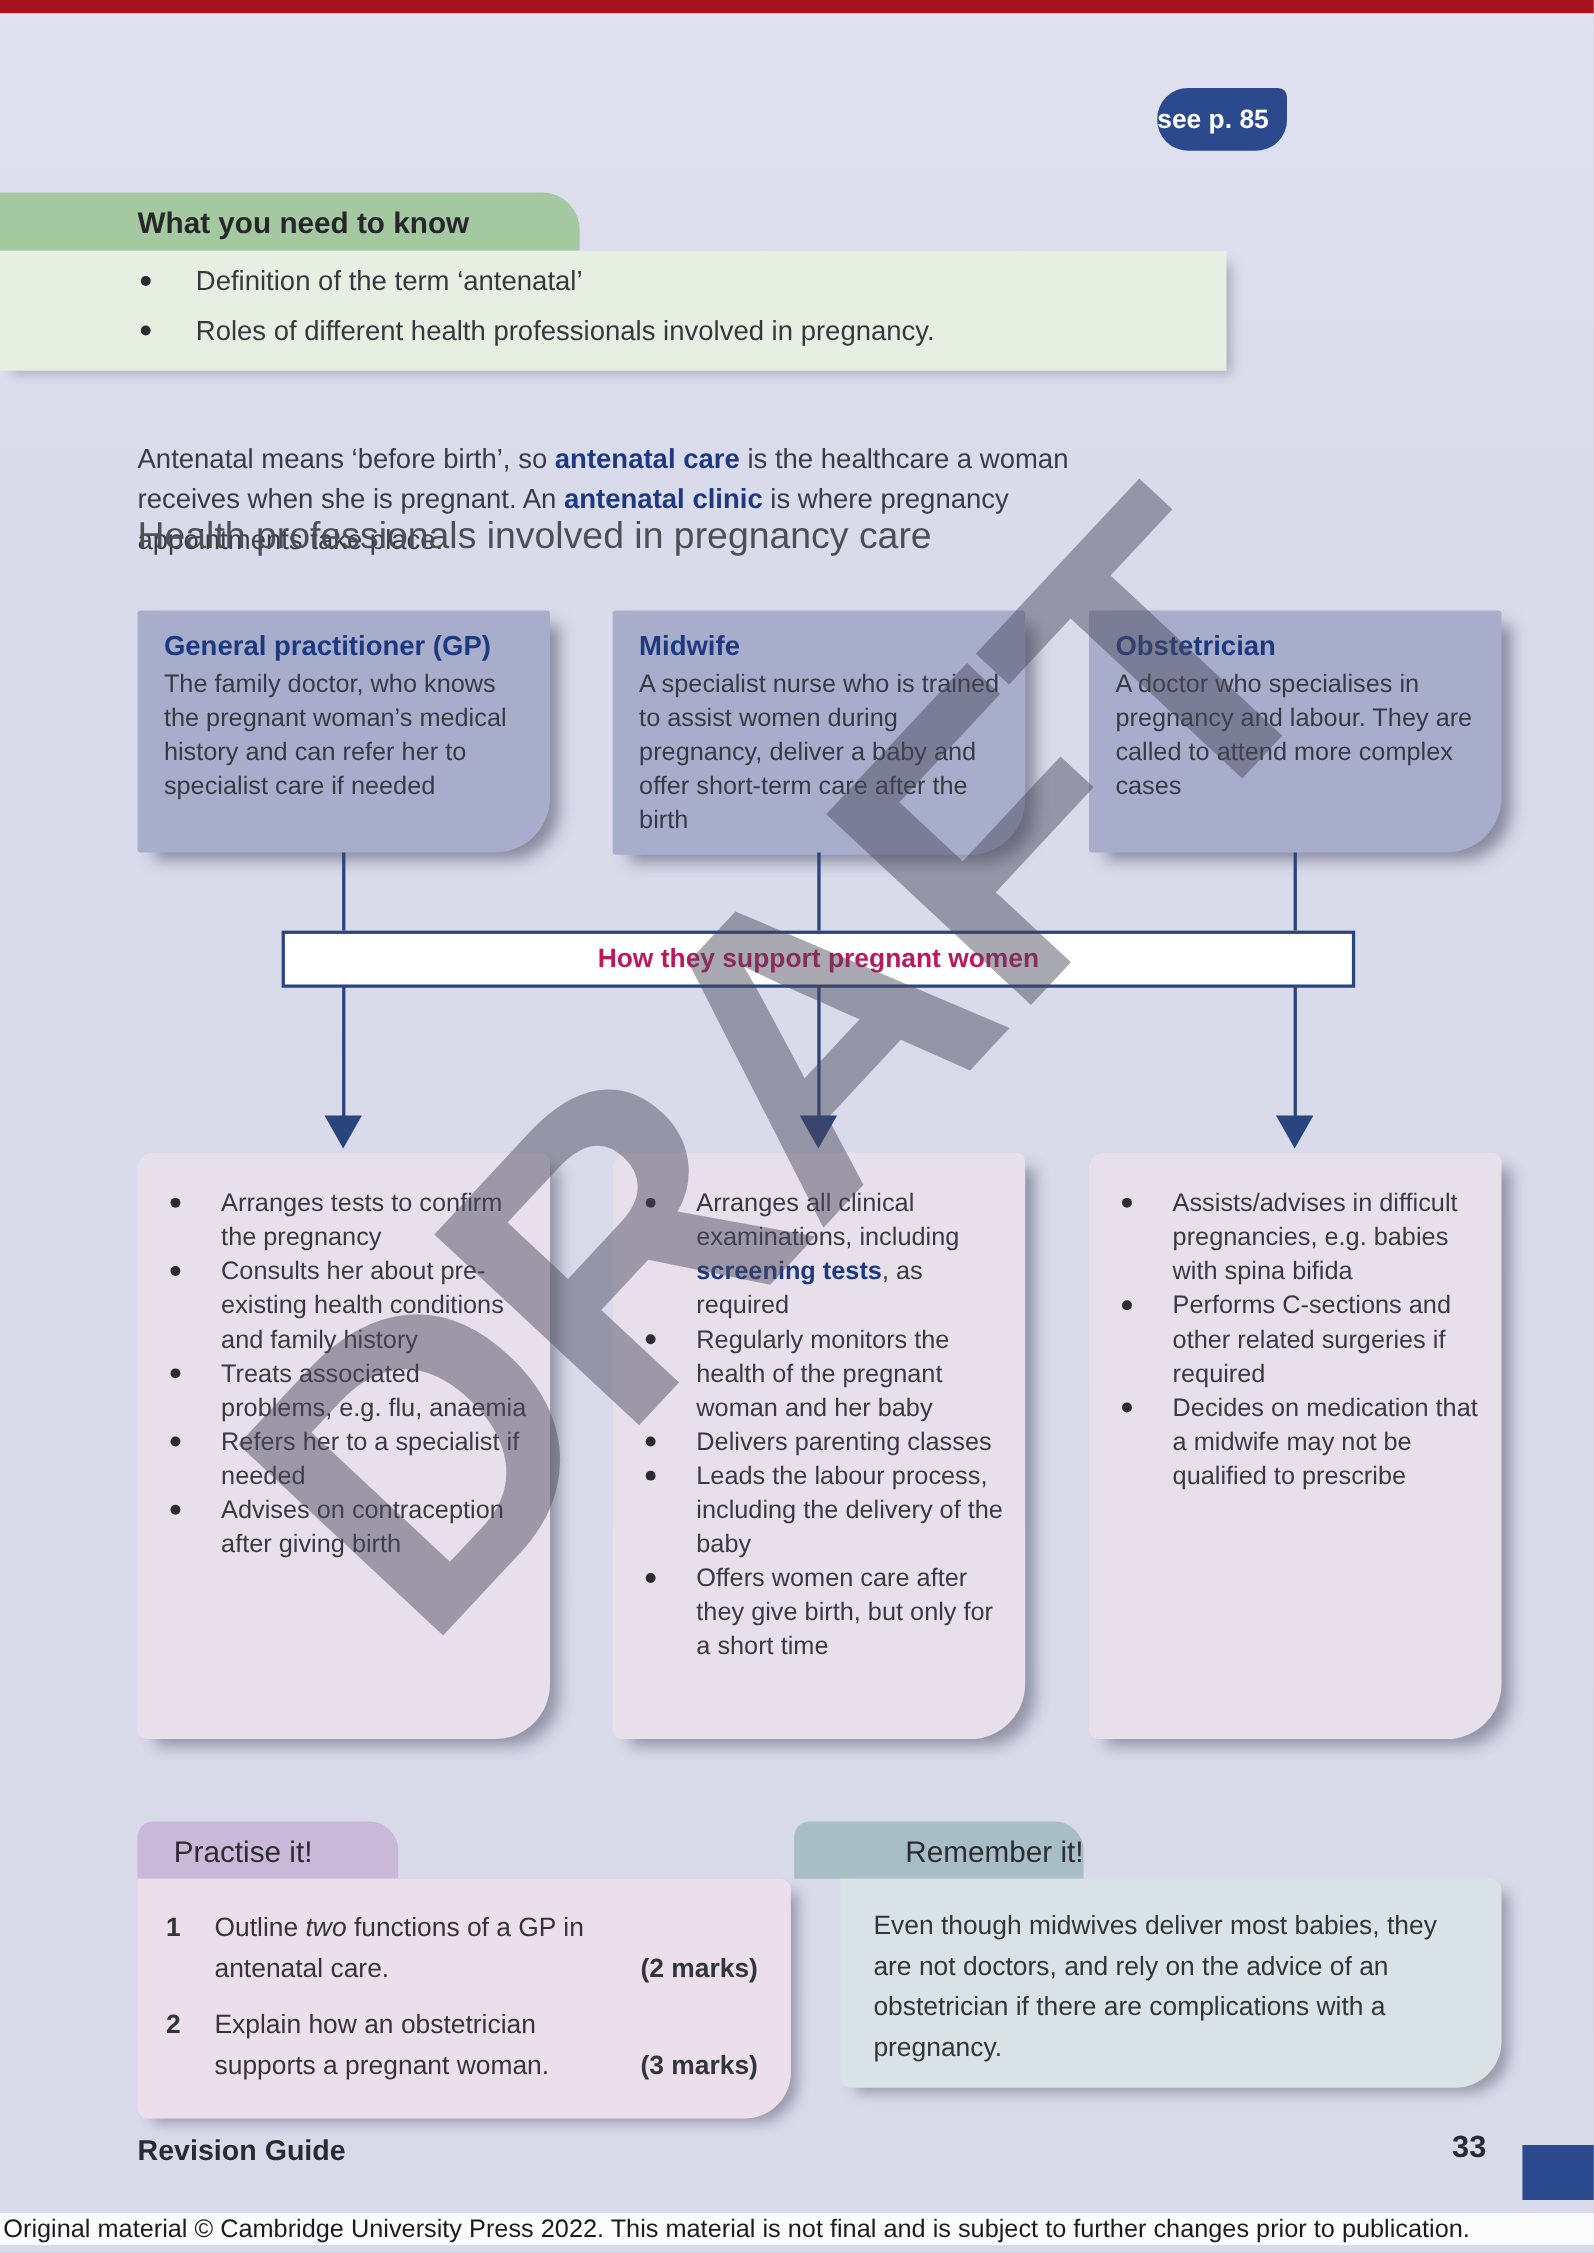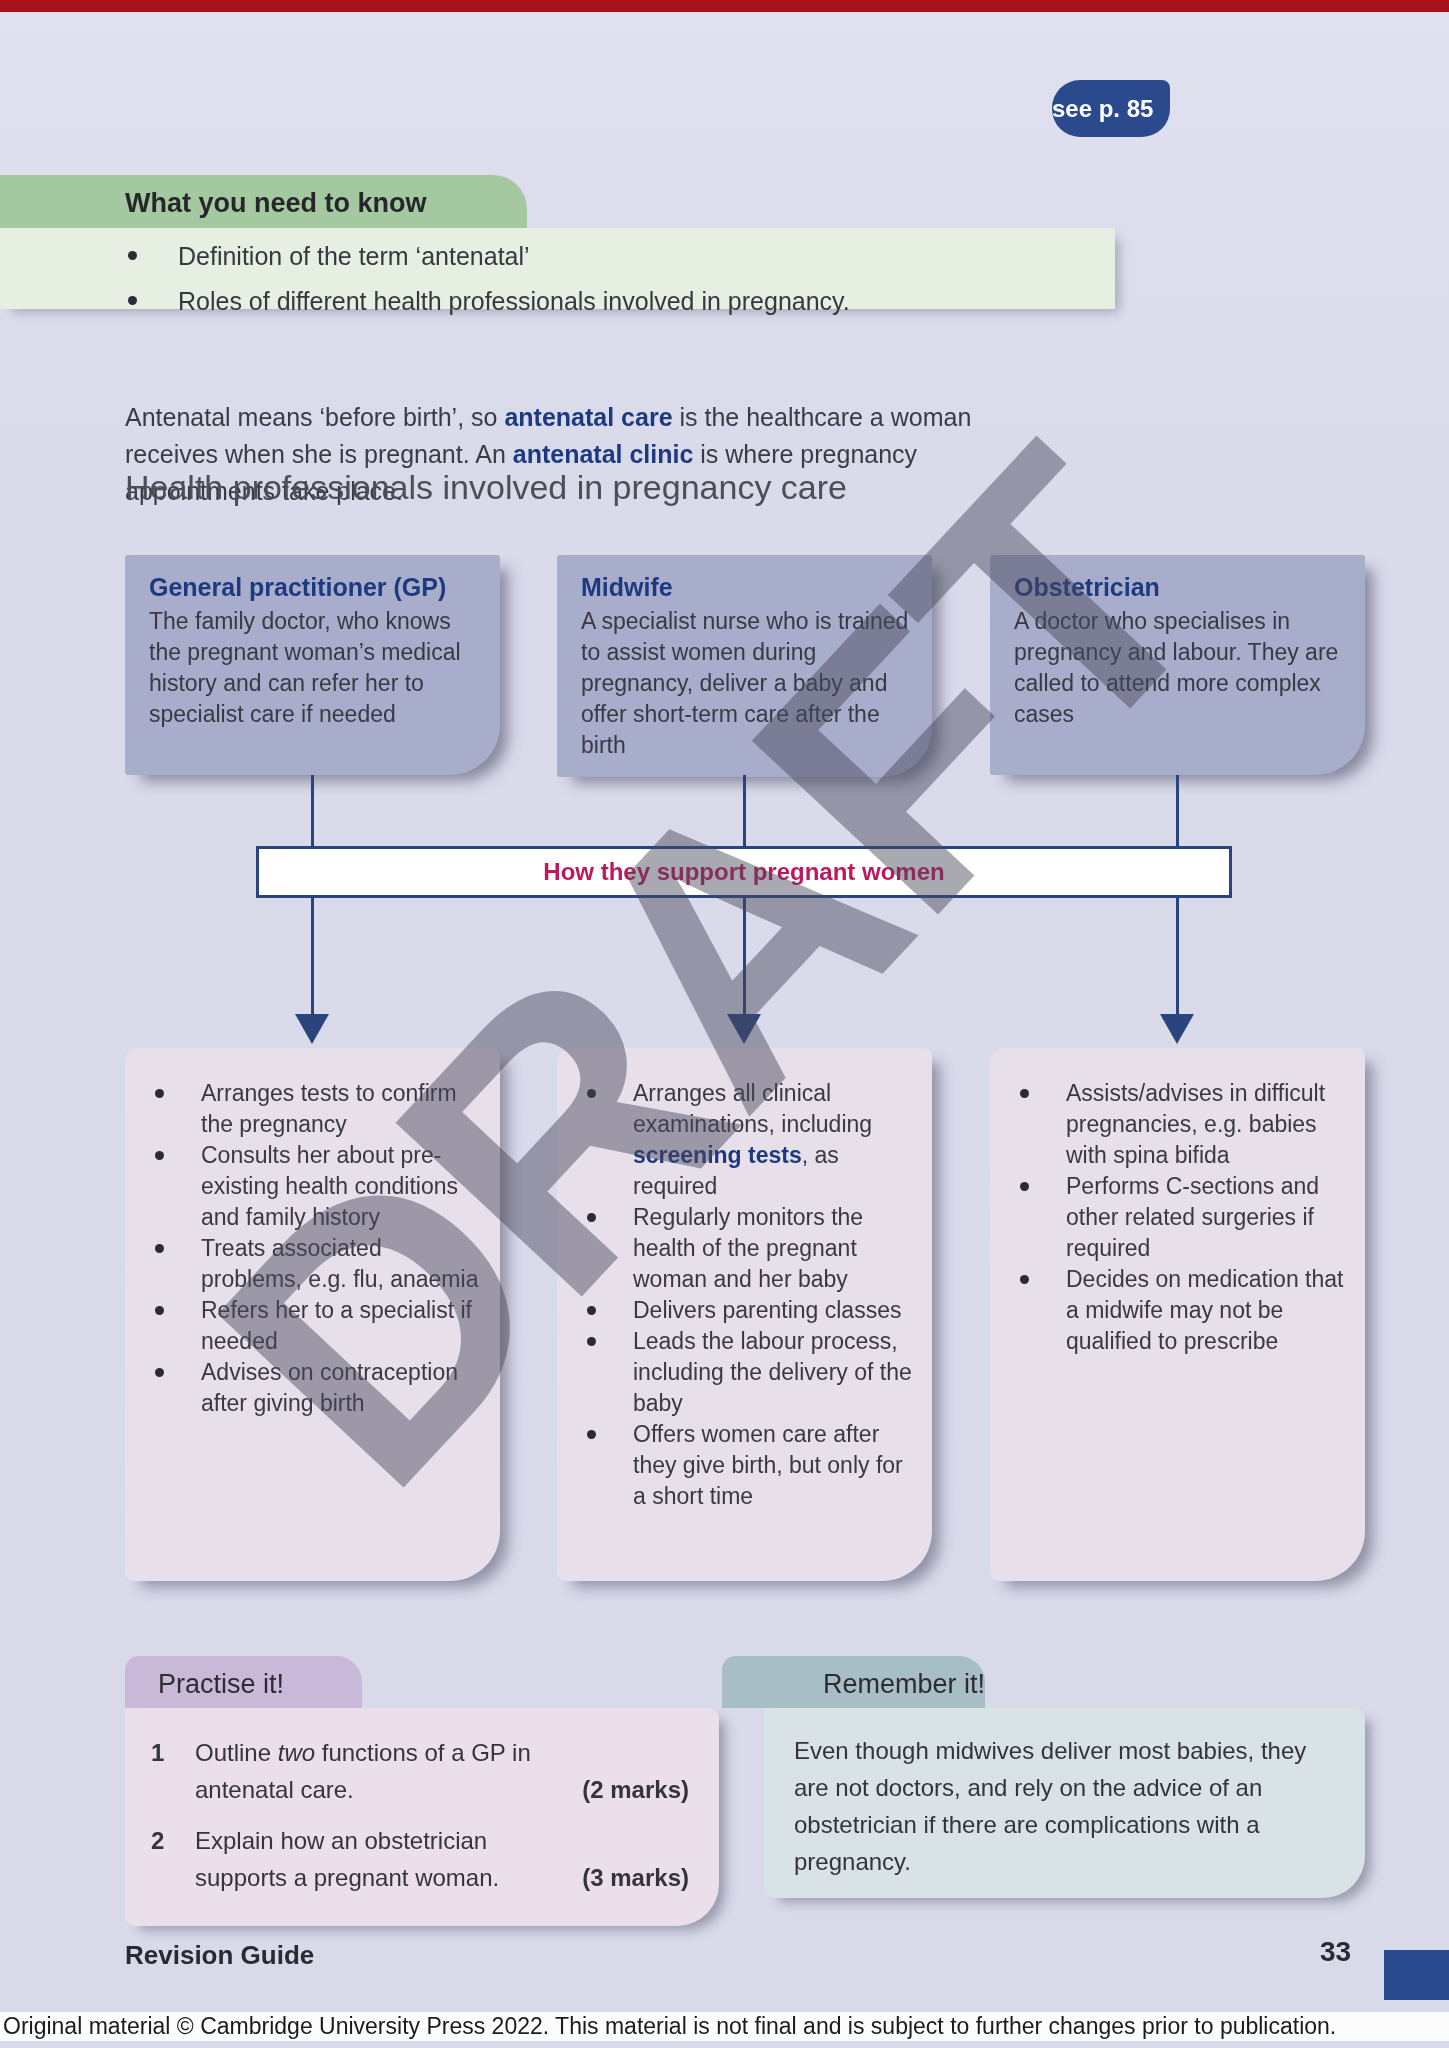--- a/index.html
+++ b/index.html
@@ -10,21 +10,21 @@
   }
   #top-bar { position:absolute; left:0; top:0; width:1449px; height:12px; background:#a8121a; }
 
   #page-title { position:absolute; left:125px; top:64px; font-size:49px; font-weight:bold; color:#444349; letter-spacing:-0.5px; }
   #see-badge { position:absolute; left:1052px; top:80px; width:118px; height:57px; background:#2b4a8e;
     border-radius:28px 8px 28px 28px; color:#fff; font-weight:bold; font-size:24px; text-align:left; line-height:57px; }
 
   #ntk-tab { position:absolute; left:0; top:175px; width:527px; height:53px; background:#a4c89f;
     border-radius:0 34px 0 0; font-size:27px; font-weight:bold; color:#26262b; line-height:56px;
     padding-left:125px; box-sizing:border-box; }
-  #ntk-panel { position:absolute; left:0; top:228px; width:1115px; height:81px; background:#e6efe1;
+  #ntk-panel { position:absolute; left:0; top:228px; width:1115px; height:109px; background:#e6efe1;
     box-shadow:8px 7px 10px -4px rgba(90,90,115,0.4); box-sizing:border-box; padding-top:14px; }
   .ntk-list { list-style:none; margin:0; padding:0 0 0 128px; }
   .ntk-list li { position:relative; padding-left:50px; font-size:25px; color:#37373e; margin-bottom:16px; }
   .ntk-list li::before { content:""; position:absolute; left:0; top:9px; width:9px; height:9px; border-radius:50%; background:#2b2b31; }
 
   #intro { position:absolute; left:125px; top:374px; width:930px; font-size:25px; line-height:37px; color:#3b3b43; }
   #intro b { color:#1d3a80; }
 
   #section-heading { position:absolute; left:125px; top:468px; font-size:34px; font-weight:400; color:#4e4e55; }
 

